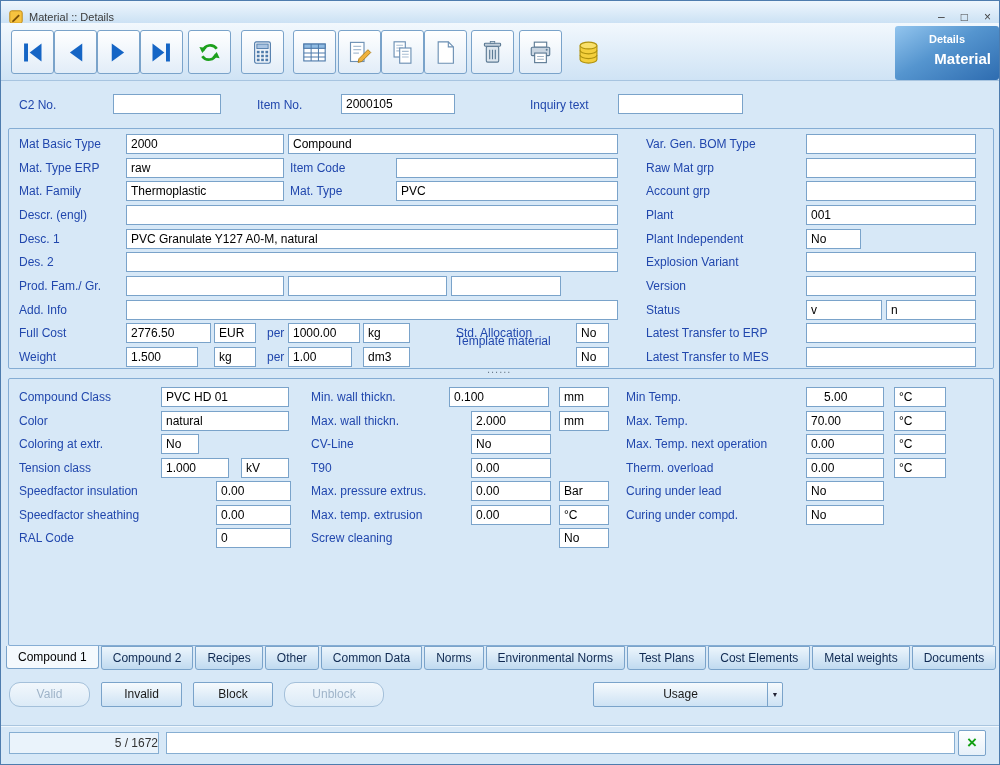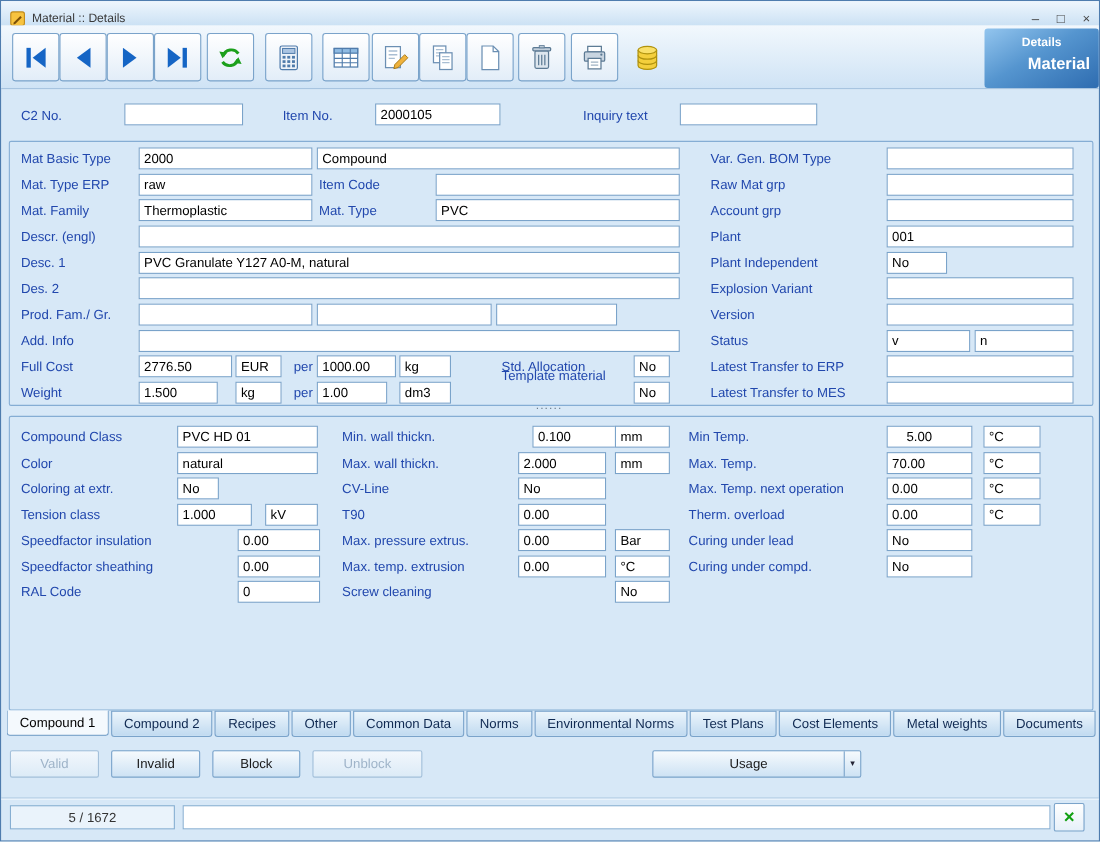--- a/index.html
+++ b/index.html
@@ -43,21 +43,21 @@
           display:flex; gap:2px; overflow:hidden; }
   .tab { flex-shrink:0; height:24px; padding:0 11px; line-height:22px; color:#102a52;
          background:linear-gradient(#ecf5fc,#c0daf0); border:1px solid #7aa3ca;
          border-radius:0 0 3px 3px; white-space:nowrap; cursor:pointer; }
   .tab.active { background:#f4f9fd; border-top:1px solid #f4f9fd; margin-top:-1px; color:#000; }
 
   
   .btn { position:absolute; top:681px; height:25px; background:linear-gradient(#f6fafd,#cde2f4);
          border:1px solid #7aa3ca; border-radius:2px; text-align:center; line-height:23px;
          color:#1a1a1a; cursor:pointer; }
-  .btn.disabled { color:#9fb4c9; border-color:#a4c0da; background:linear-gradient(#f2f7fc,#dcebf7); cursor:default; }
+  .btn.disabled { color:#9fb4c9; border-color:#a4c0da; background:linear-gradient(#f2f7fc,#dcebf7); cursor:default;border-radius:11px; }
   .combo { position:absolute; top:681px; height:25px; border:1px solid #7aa3ca; border-radius:2px;
            background:linear-gradient(#f6fafd,#cde2f4); display:flex; cursor:pointer; }
   .combo .cmain { flex:1; text-align:center; line-height:23px; color:#1a1a1a; }
   .combo .carrow { width:15px; border-left:1px solid #7aa3ca; display:flex; align-items:center;
                    justify-content:center; font-size:7px; color:#223; }
 
   
   .status-sep { position:absolute; left:0; top:724px; width:100%; height:2px;
                 border-top:1px solid #a9c5df; border-bottom:1px solid #f0f7fd; }
   .sbox { position:absolute; top:731px; height:22px; border:1px solid #86aed2; background:#eaf3fb;
@@ -301,21 +301,21 @@
   <span class="lbl" style="left:18px;top:483px">Speedfactor insulation</span>
   <input class="fld" style="left: 215px; top: 480px; width: 75px;" value="0.00">
 
   <span class="lbl" style="left:18px;top:507px">Speedfactor sheathing</span>
   <input class="fld" style="left: 215px; top: 504px; width: 75px;" value="0.00">
 
   <span class="lbl" style="left:18px;top:530px">RAL Code</span>
   <input class="fld" style="left: 215px; top: 527px; width: 75px;" value="0">
 
   <span class="lbl" style="left:310px;top:389px">Min. wall thickn.</span>
-  <input class="fld" style="left: 483px; top: 386px; width: 89px;" value="0.100">
+  <input class="fld" style="left: 448px; top: 386px; width: 100px;" value="0.100">
   <input class="fld" style="left: 558px; top: 386px; width: 50px;" value="mm">
 
   <span class="lbl" style="left:310px;top:413px">Max. wall thickn.</span>
   <input class="fld" style="left: 470px; top: 410px; width: 80px;" value="2.000">
   <input class="fld" style="left: 558px; top: 410px; width: 50px;" value="mm">
 
   <span class="lbl" style="left:310px;top:436px">CV-Line</span>
   <input class="fld" style="left: 470px; top: 433px; width: 80px;" value="No">
 
   <span class="lbl" style="left:310px;top:460px">T90</span>
@@ -373,17 +373,17 @@
   <div class="btn" style="left:100px;width:81px">Invalid</div>
   <div class="btn" style="left:192px;width:80px">Block</div>
   <div class="btn disabled" style="left:283px;width:100px">Unblock</div>
 
   <div class="combo" style="left:592px;width:190px">
     <div class="cmain">Usage</div>
     <div class="carrow">▼</div>
   </div>
 
   <div class="status-sep"></div>
-  <div class="sbox" style="left:8px;width:150px;text-align:center">5 / 1672</div>
+  <div class="sbox" style="left:8px;width:150px;text-align:right">5 / 1672</div>
   <div class="sbox msg" style="left:165px;width:789px"></div>
   <div class="greenx">×</div>
 
 </div>
 
 </body></html>

